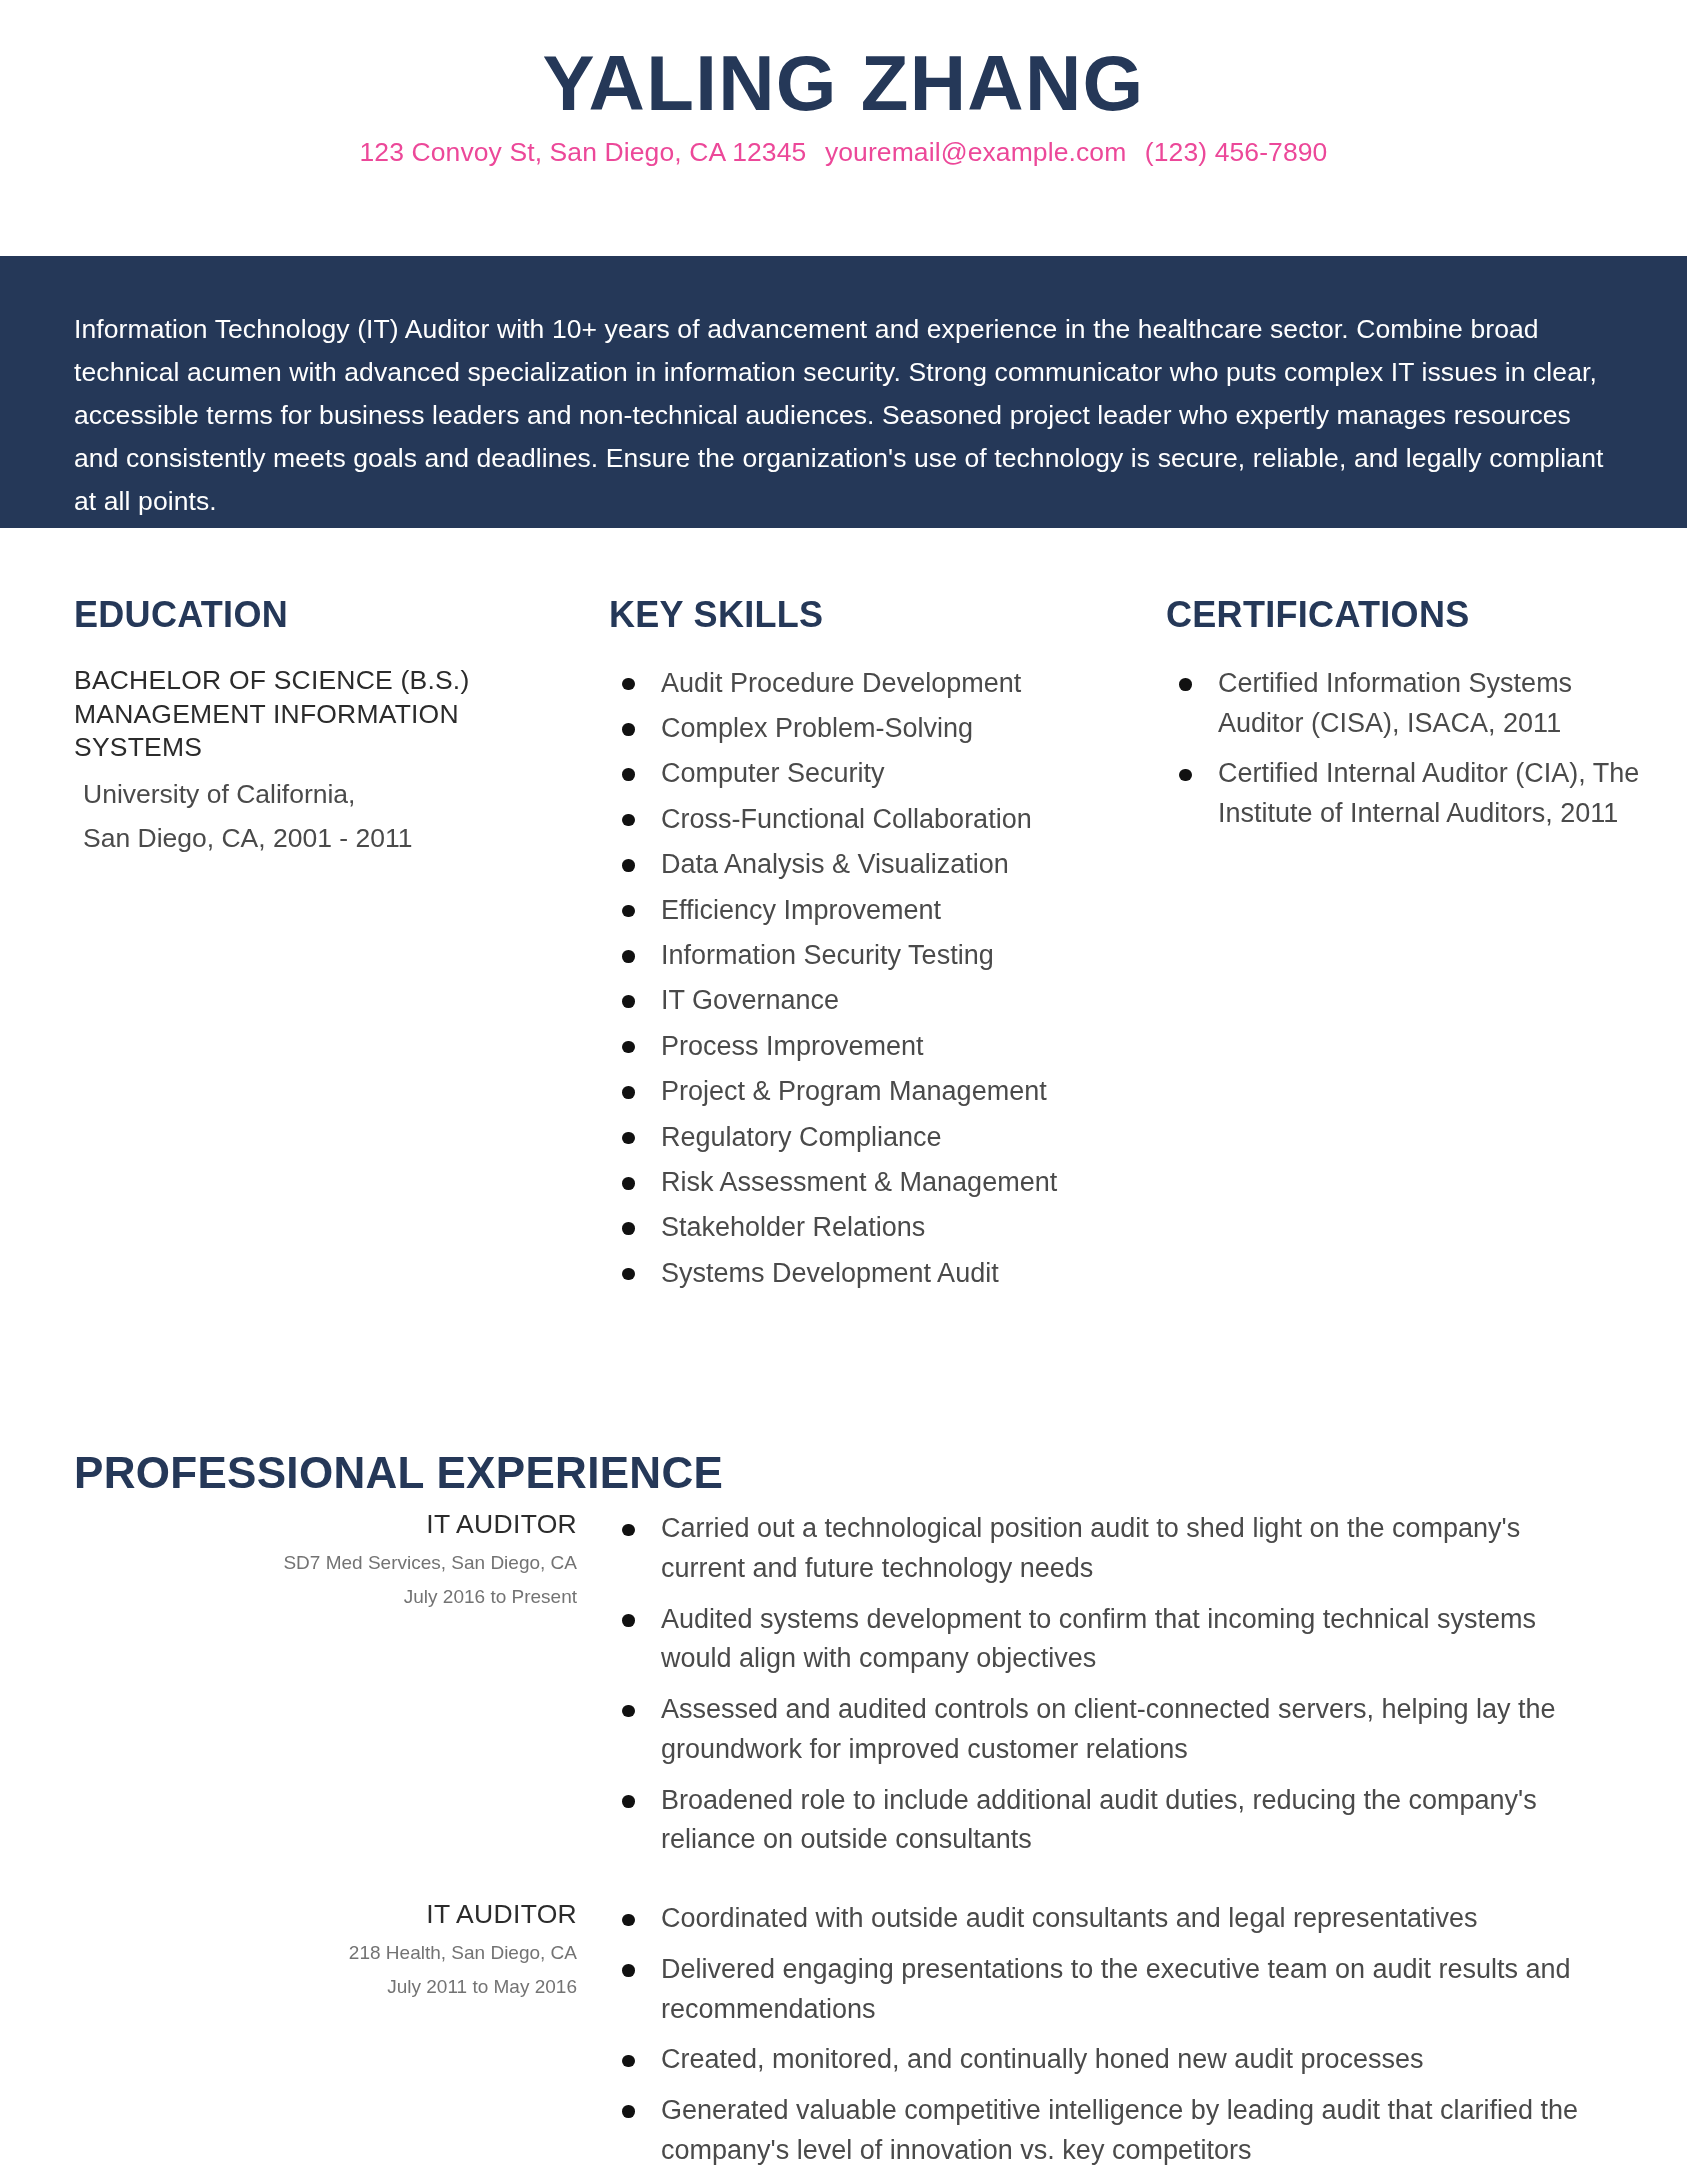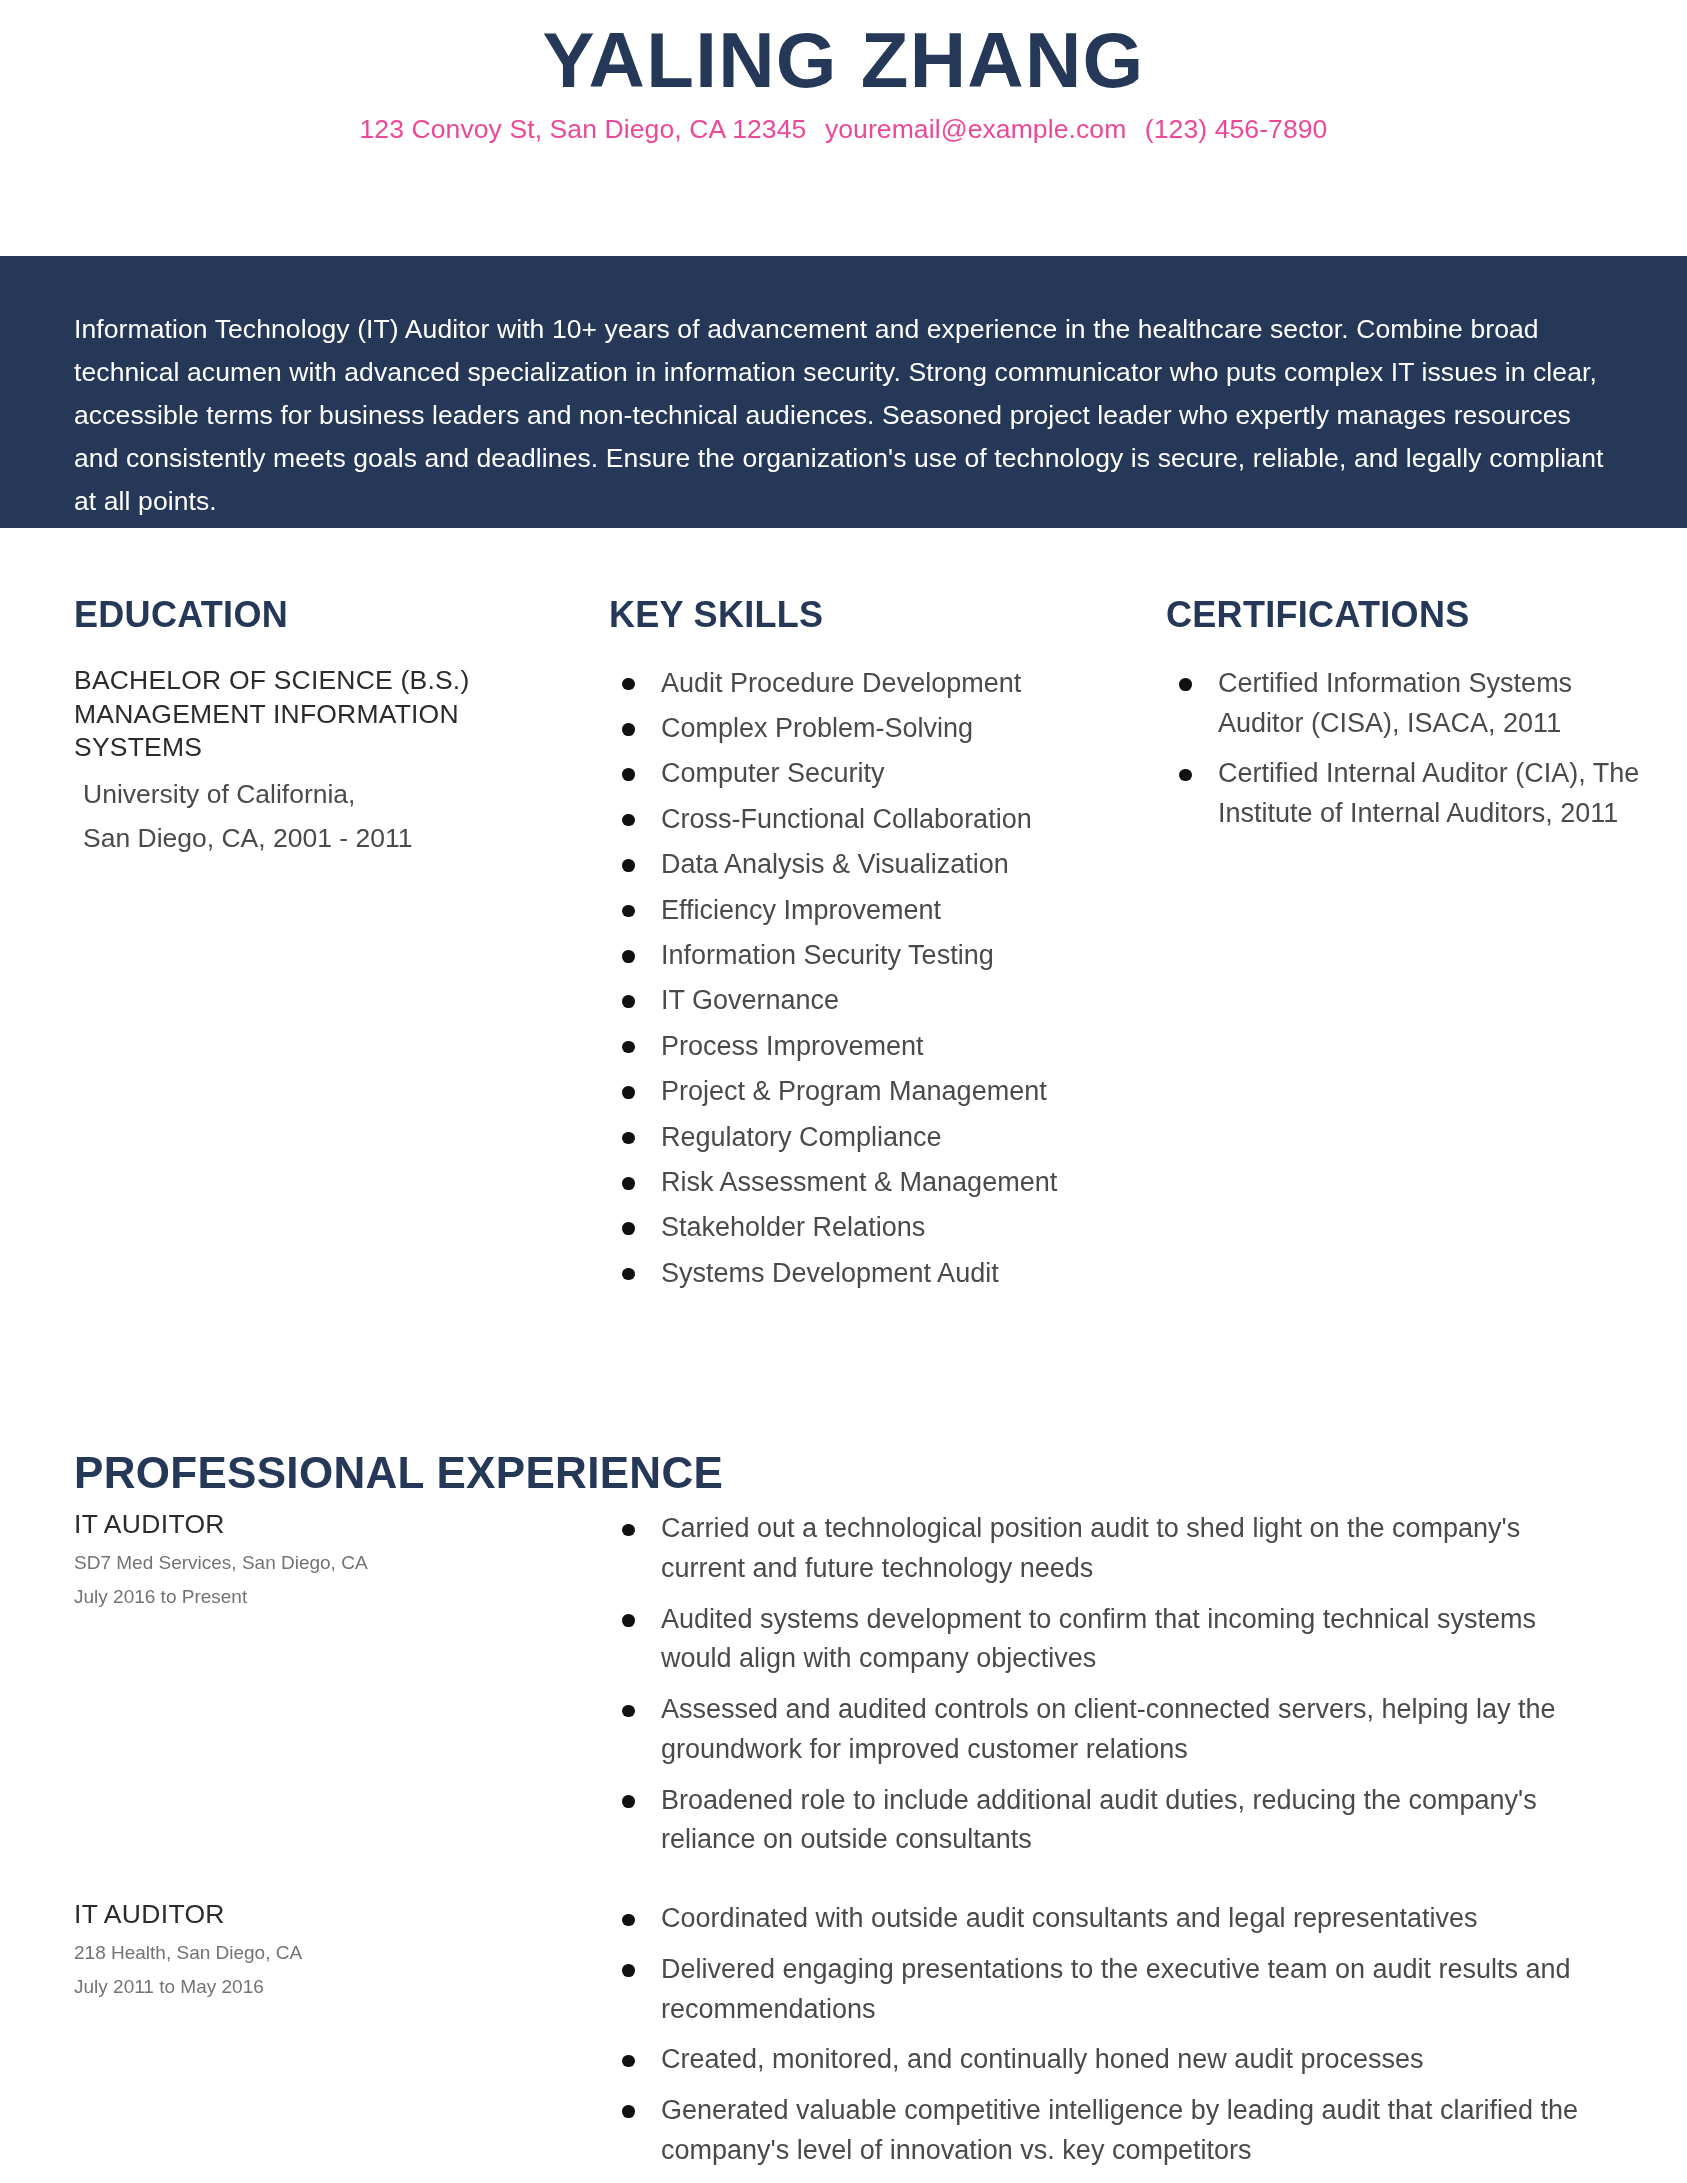--- a/index.html
+++ b/index.html
@@ -19,21 +19,21 @@
   .page {
     position: relative;
     width: 1687px;
     height: 2183px;
     background: #ffffff;
     overflow: hidden;
   }
 
   
   .header {
-    padding-top: 19px;
+    padding-top: 42px;
     text-align: center;
   }
   .name {
     font-size: 78px;
     line-height: 1.06;
     font-weight: 700;
     letter-spacing: 1.3px;
     color: #253858;
     margin: 0;
   }
@@ -158,20 +158,21 @@
     width: 1687px;
   }
   .job-1 { top: 60px; }
   .job-2 { top: 450px; }
 
   .job-left {
     position: absolute;
     left: 74px;
     top: 0;
     width: 503px;
+    text-align: right;
   }
   .job-role {
     font-size: 26.5px;
     color: #2b2b2b;
     letter-spacing: 0.3px;
     margin: 0 0 10.6px 0;
     line-height: 1.2;
   }
   .job-company, .job-dates {
     font-size: 19px;

